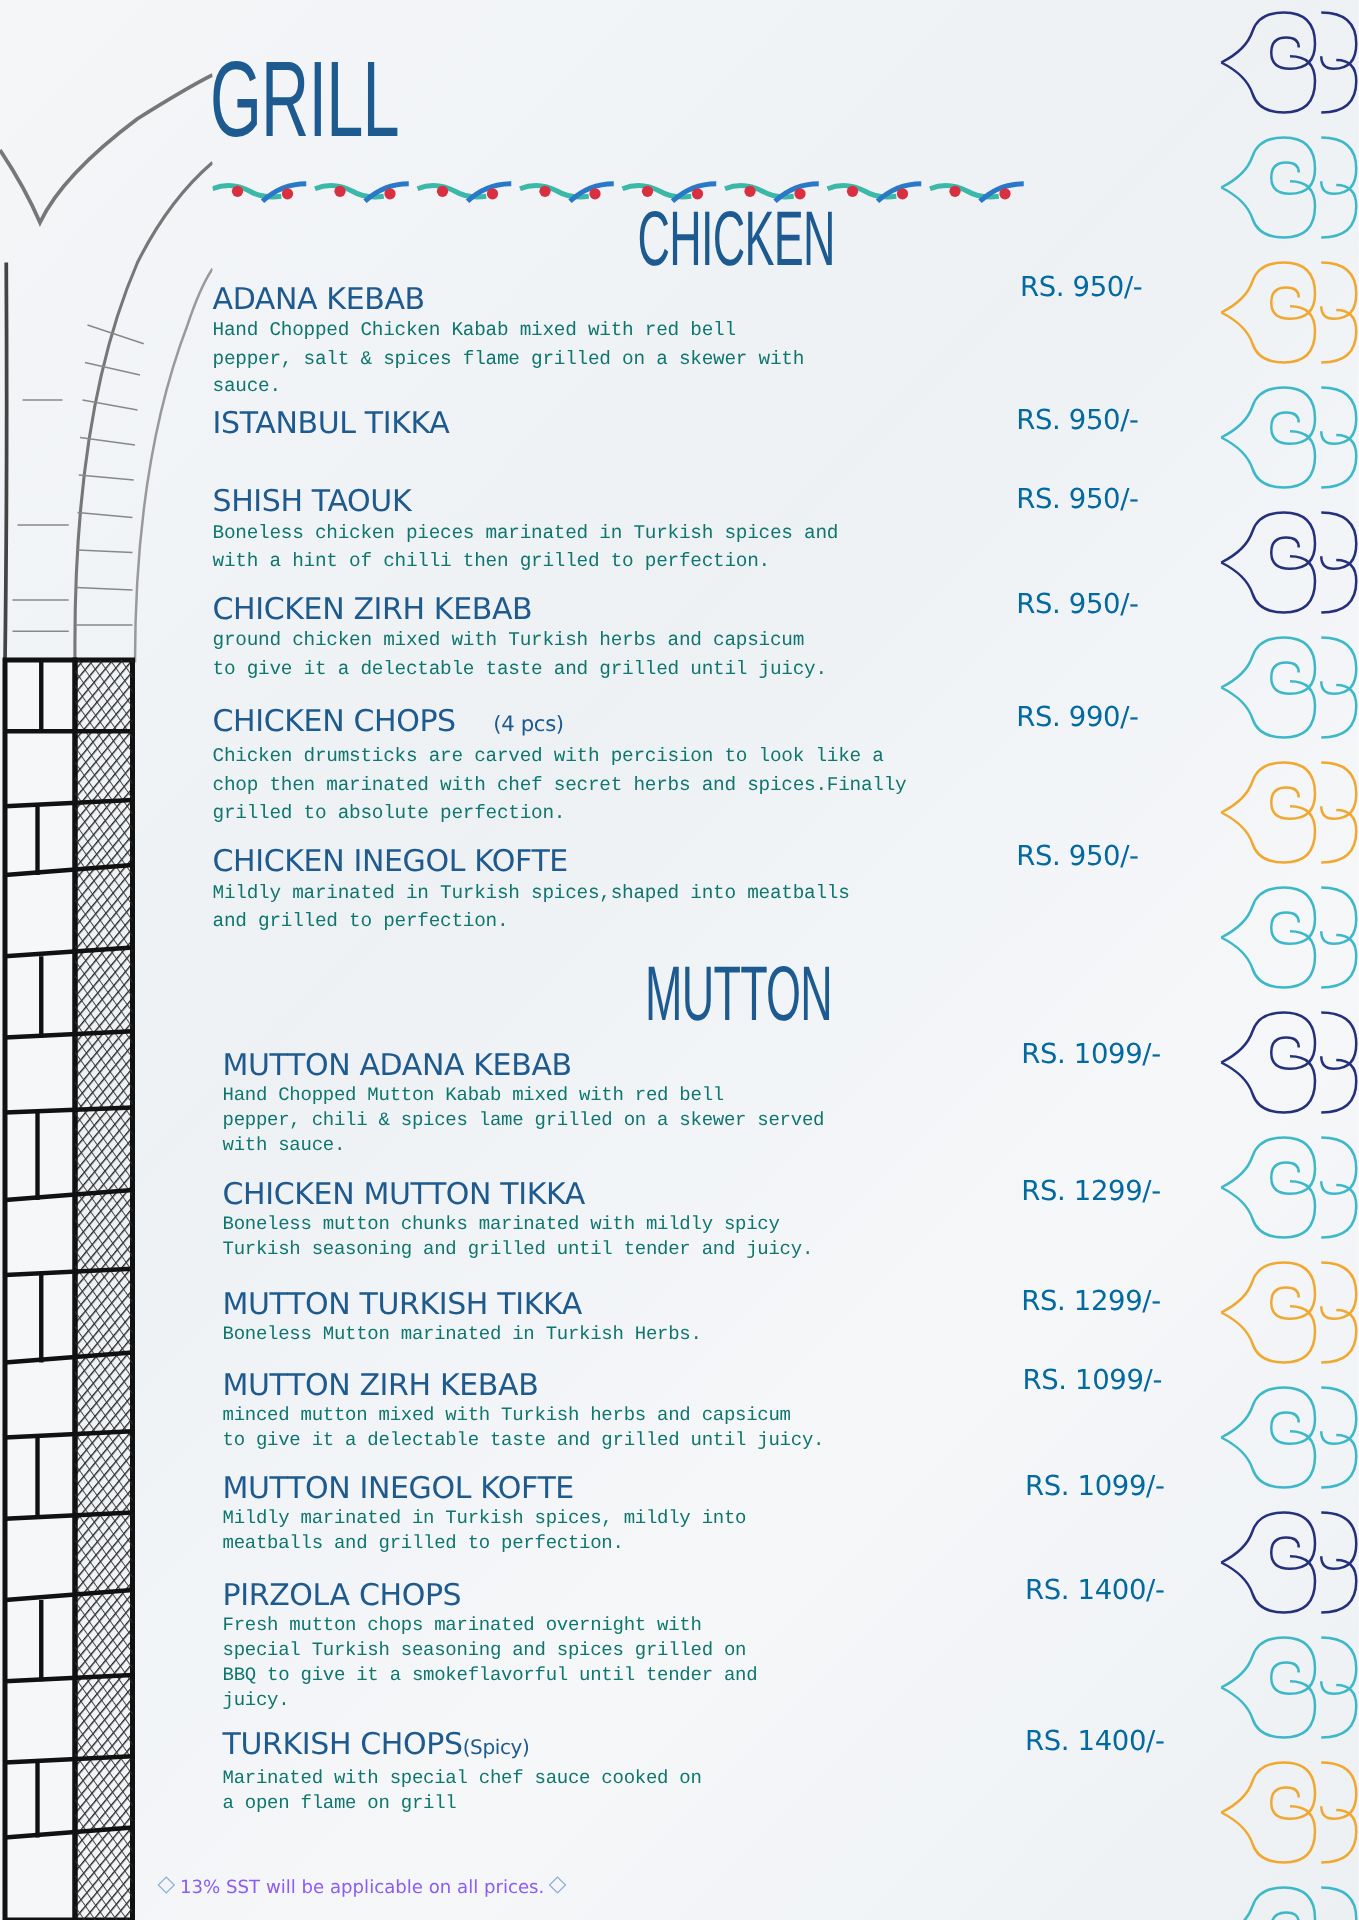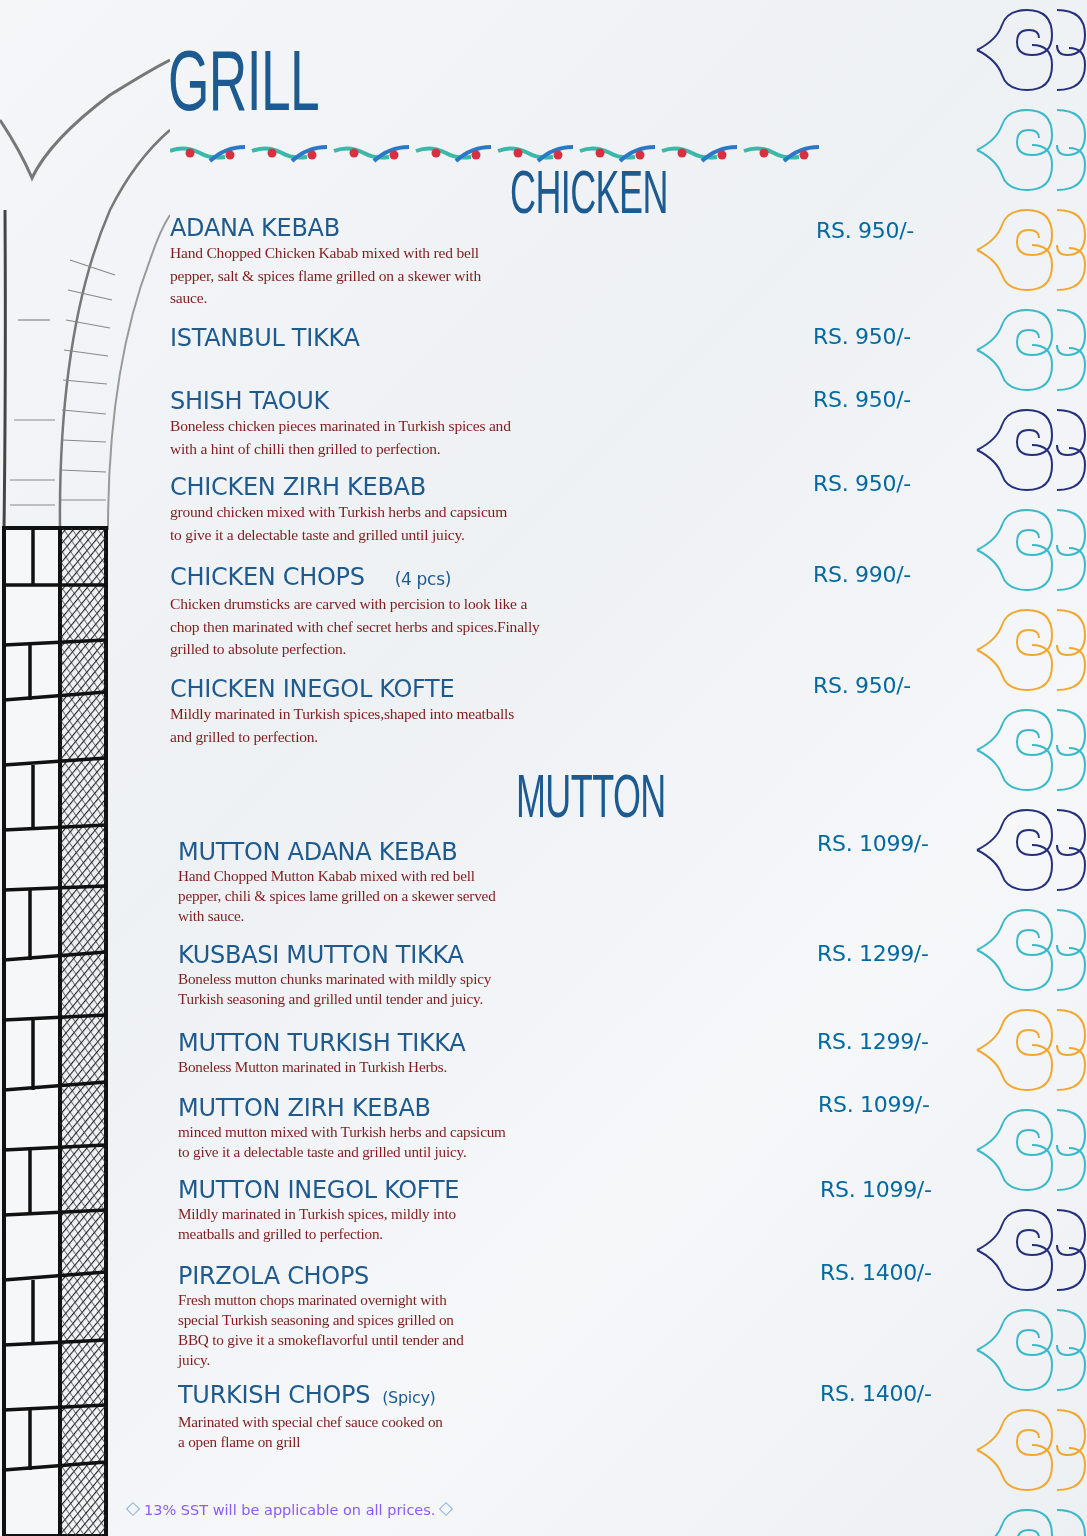--- a/index.html
+++ b/index.html
@@ -23,24 +23,24 @@
     position:absolute; margin:0; font-family:"Liberation Sans",sans-serif;
     font-weight:400; font-size:62px; line-height:56px; color:#1c5a90;
     transform:scaleX(0.58); transform-origin:left top; letter-spacing:-1px;
   }
   .item { position:absolute; }
   .item-name {
     font-family:"DejaVu Sans",sans-serif; font-size:24px; line-height:28px;
     color:#1e5a8e; letter-spacing:-0.3px; font-weight:400; white-space:nowrap;
   }
   .item-note { font-size:17px; margin-left:30px; }
-  .item-note.tight { margin-left:12px; font-size:16px; }
+  .item-note.tight { margin-left:0; font-size:16px; }
   .item-desc {
-    font-family:Liberation Serif, serif; font-size:15.5px; line-height:22.5px;
-    color:#7f1d1d; letter-spacing:-0.2px; white-space:pre-line;
+    font-family:Liberation Mono, monospace; font-size:15.5px; line-height:22.5px;
+    color:#0f766e; letter-spacing:-0.2px; white-space:pre-line;
   }
   .mutton .item-desc { line-height:20px; font-size:15.2px; }
   .price {
     position:absolute; font-family:"DejaVu Sans",sans-serif; font-size:22px;
     color:#0369a1; letter-spacing:-0.3px; white-space:nowrap;
   }
   .footer {
     position:absolute; left:122px; top:1502px; font-size:14.5px; color:#8b5cf6;
     font-family:"DejaVu Sans",sans-serif; white-space:nowrap;
   }
@@ -156,21 +156,21 @@
     <use href="#motif" x="246"></use>
       <use href="#motif" x="328"></use>
       <use href="#motif" x="410"></use>
     <use href="#motif" x="492"></use>
       <use href="#motif" x="574"></use>
   </svg>
 
   <section>
     <h2 class="section-heading" style="left:510px;top:164px;">CHICKEN</h2>
 
-    <div class="item" style="left:170px;top:214px;">
+    <div class="item" style="left:170px;top:225px;">
       <div class="item-name">ADANA KEBAB</div>
       <div class="item-desc">Hand Chopped Chicken Kabab mixed with red bell
 pepper, salt &amp; spices flame grilled on a skewer with
 sauce.</div>
     </div>
     <div class="price" style="left:816px;top:218px;">RS. 950/-</div>
 
     <div class="item" style="left:170px;top:324px;">
       <div class="item-name">ISTANBUL TIKKA</div>
     </div>
@@ -211,21 +211,21 @@
 
     <div class="item" style="left:178px;top:838px;">
       <div class="item-name">MUTTON ADANA KEBAB</div>
       <div class="item-desc">Hand Chopped Mutton Kabab mixed with red bell
 pepper, chili &amp; spices lame grilled on a skewer served
 with sauce.</div>
     </div>
     <div class="price" style="left:817px;top:831px;">RS. 1099/-</div>
 
     <div class="item" style="left:178px;top:941px;">
-      <div class="item-name">KUSBASI MUTTON TIKKA</div>
+      <div class="item-name">CHICKEN MUTTON TIKKA</div>
       <div class="item-desc">Boneless mutton chunks marinated with mildly spicy
 Turkish seasoning and grilled until tender and juicy.</div>
     </div>
     <div class="price" style="left:817px;top:941px;">RS. 1299/-</div>
 
     <div class="item" style="left:178px;top:1029px;">
       <div class="item-name">MUTTON TURKISH TIKKA</div>
       <div class="item-desc">Boneless Mutton marinated in Turkish Herbs.</div>
     </div>
     <div class="price" style="left:817px;top:1029px;">RS. 1299/-</div>

